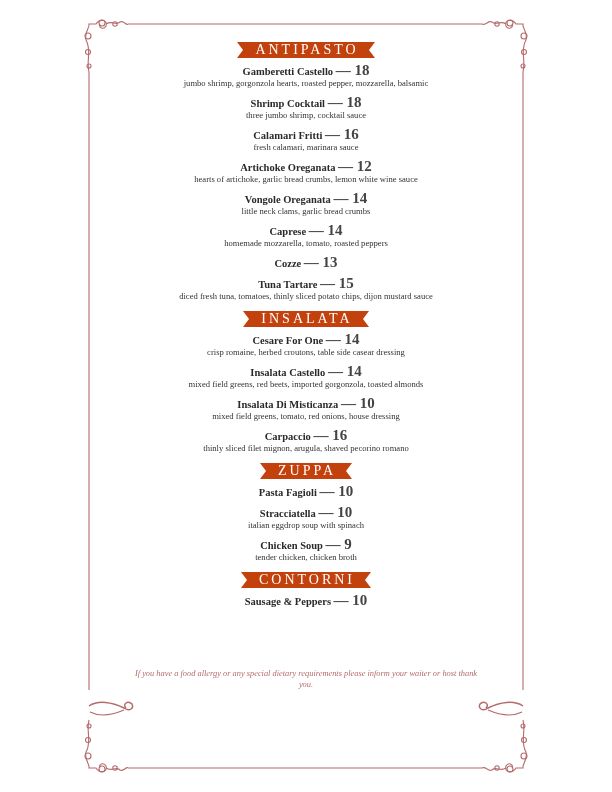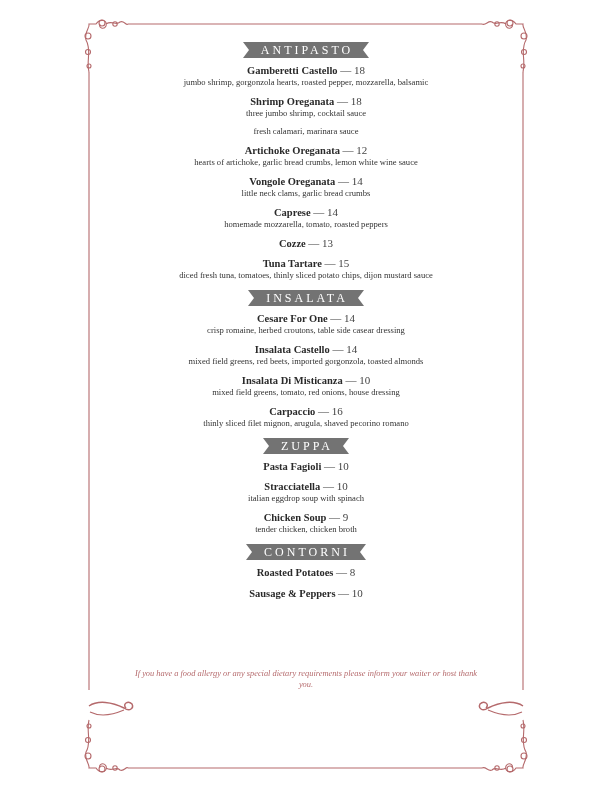--- a/index.html
+++ b/index.html
@@ -1,30 +1,30 @@
 <!DOCTYPE html>
 <html><head>
 <meta charset="utf-8">
 <style>
   html, body { margin: 0; padding: 0; background: #ffffff; }
   body { width: 612px; height: 792px; position: relative; overflow: hidden;
          font-family: "Liberation Serif", "DejaVu Serif", serif; color: #2a2a2a; }
   .frame { position: absolute; left: 0; top: 0; width: 612px; height: 792px; }
   .content { position: absolute; left: 90px; top: 40px; width: 432px; text-align: center; }
-  .banner { display: inline-block; position: relative; background: #737373; color: #fff;
-            font-size: 12px; letter-spacing: 3px; padding: 2px 16px 2px 18px; height: 12px; line-height: 12px;
+  .banner { display: inline-block; position: relative; background: #c2410c; color: #fff;
+            font-size: 14px; letter-spacing: 3px; padding: 2px 16px 2px 18px; height: 12px; line-height: 12px;
             margin: 2px 0 6px 0; }
   .banner::before, .banner::after { content: ""; position: absolute; top: 0; width: 0; height: 0;
             border-top: 8px solid transparent; border-bottom: 8px solid transparent; }
   .banner::before { left: 0; border-left: 6px solid #fff; }
   .banner::after { right: 0; border-right: 6px solid #fff; }
   .section { margin-bottom: 0px; }
   .item { margin-bottom: 7px; }
   .item-name { font-size: 10.5px; font-weight: bold; line-height: 13px; }
-  .item-price { font-size: 11px; font-weight: normal; color: #444; }
+  .item-price { font-size: 15px; font-weight: bold; color: #444; }
   .item-desc { font-size: 8.6px; line-height: 11px; color: #333; }
   .plain .item { margin-bottom: 8px; }
   .note { position: absolute; left: 130px; top: 668px; width: 352px; text-align: center;
           font-style: italic; font-size: 8.4px; line-height: 11px; color: #b56a6c; }
 </style>
 </head>
 <body>
 
 <svg class="frame" viewBox="0 0 612 792" xmlns="http://www.w3.org/2000/svg">
   <g fill="none" stroke="#b56a6c" stroke-width="1.1">
@@ -70,24 +70,25 @@
 
 <div class="content">
 
   <div class="section">
     <div class="banner">ANTIPASTO</div>
     <div class="item">
       <div class="item-name"><span>Gamberetti Castello</span> <span class="item-price"><span>—</span> <span>18</span></span></div>
       <div class="item-desc">jumbo shrimp, gorgonzola hearts, roasted pepper, mozzarella, balsamic</div>
     </div>
     <div class="item">
-      <div class="item-name"><span>Shrimp Oreganata</span> <span class="item-price"><span>—</span> <span>18</span></span></div>
+      <div class="item-name"><span>Shrimp Cocktail</span> <span class="item-price"><span>—</span> <span>18</span></span></div>
       <div class="item-desc">three jumbo shrimp, cocktail sauce</div>
     </div>
     <div class="item">
+      <div class="item-name"><span>Calamari Fritti</span> <span class="item-price"><span>—</span> <span>16</span></span></div>
       <div class="item-desc">fresh calamari, marinara sauce</div>
     </div>
     <div class="item">
       <div class="item-name"><span>Artichoke Oreganata</span> <span class="item-price"><span>—</span> <span>12</span></span></div>
       <div class="item-desc">hearts of artichoke, garlic bread crumbs, lemon white wine sauce</div>
     </div>
     <div class="item">
       <div class="item-name"><span>Vongole Oreganata</span> <span class="item-price"><span>—</span> <span>14</span></span></div>
       <div class="item-desc">little neck clams, garlic bread crumbs</div>
     </div>
@@ -135,21 +136,18 @@
     </div>
     <div class="item">
       <div class="item-name"><span>Chicken Soup</span> <span class="item-price"><span>—</span> <span>9</span></span></div>
       <div class="item-desc">tender chicken, chicken broth</div>
     </div>
   </div>
 
   <div class="section plain">
     <div class="banner">CONTORNI</div>
     <div class="item">
-      <div class="item-name"><span>Roasted Potatoes</span> <span class="item-price"><span>—</span> <span>8</span></span></div>
-    </div>
-    <div class="item">
       <div class="item-name"><span>Sausage &amp; Peppers</span> <span class="item-price"><span>—</span> <span>10</span></span></div>
     </div>
   </div>
 </div>
 
 <div class="note">If you have a food allergy or any special dietary requirements please inform your waiter or host thank you.</div>
 
 </body></html>

